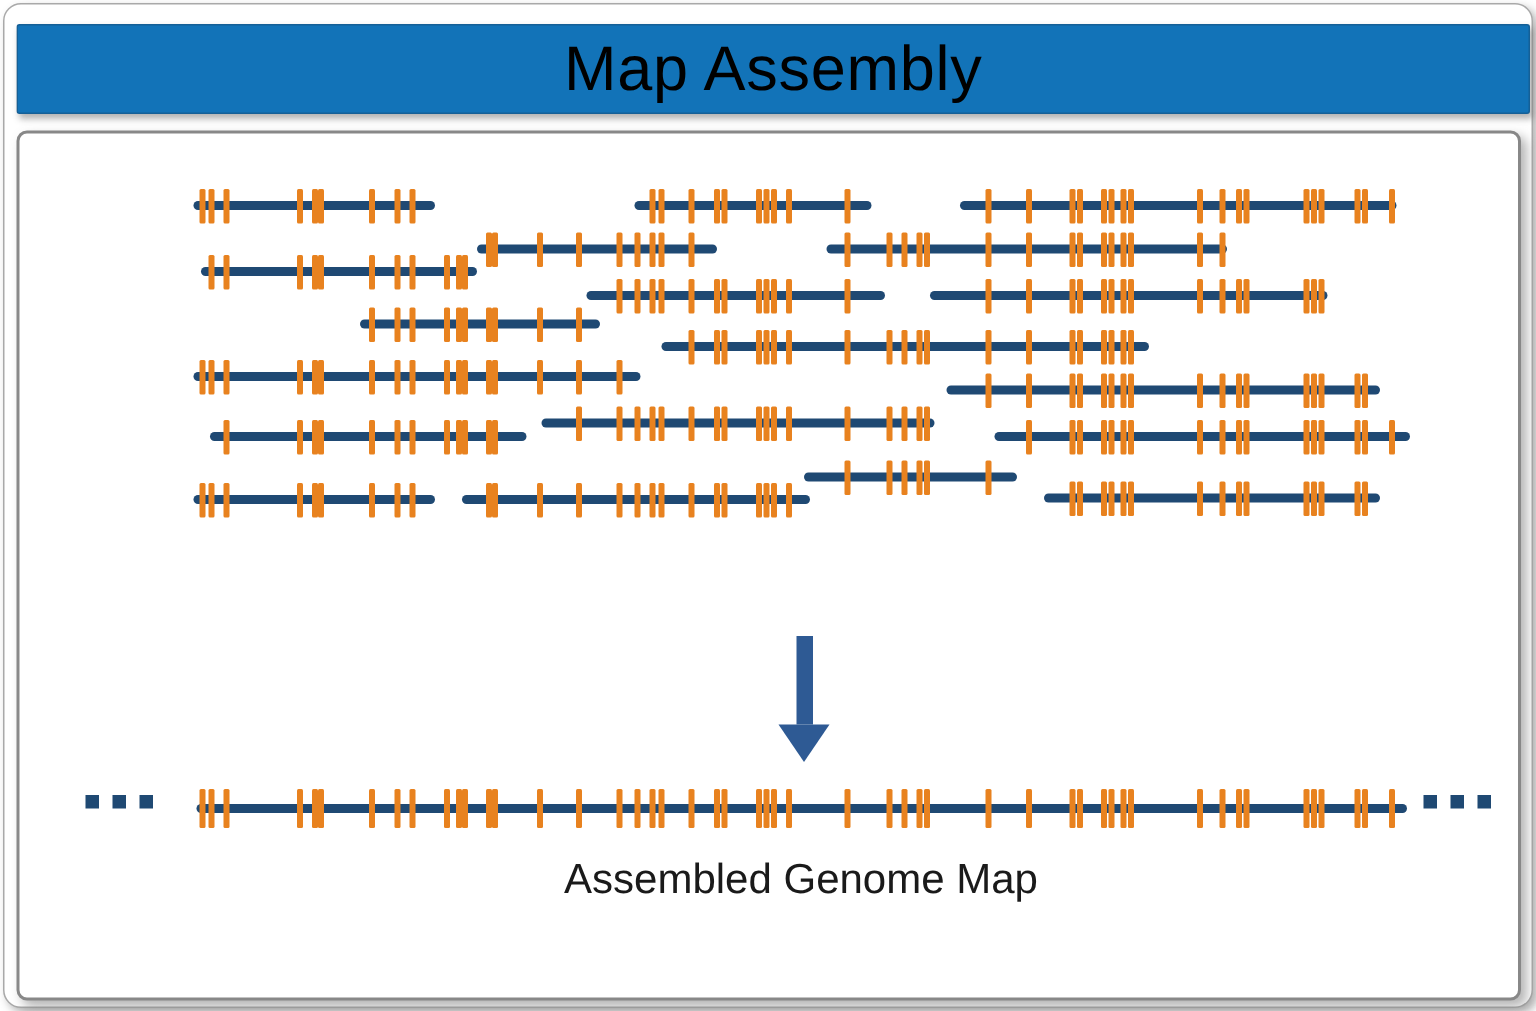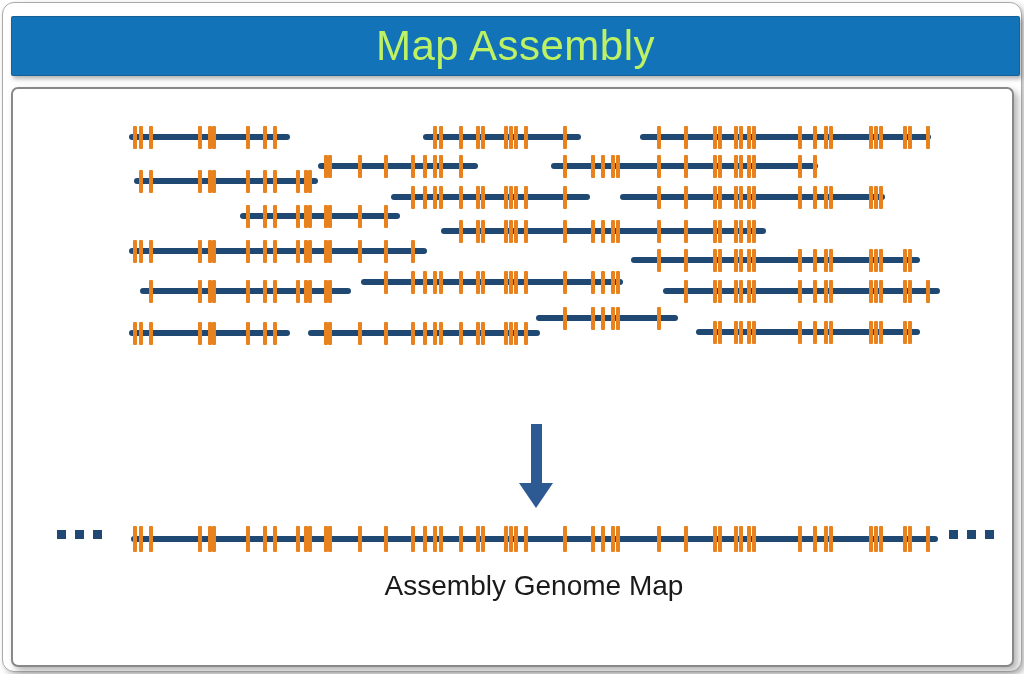--- a/index.html
+++ b/index.html
@@ -38,21 +38,21 @@
     transform:translateX(-50%);white-space:nowrap;
     font-family:"Liberation Sans", sans-serif;
   }
 </style>
 </head>
 <body>
 
 <div class="figure-frame">
 
   <div class="title-bar" style="background: rgb(18, 115, 184);">
-    <div class="title-text" style="color: #bef264; text-align: right;">Map Assembly</div>
+    <div class="title-text" style="color: #000000; text-align: right;">Map Assembly</div>
   </div>
 
   <div class="diagram-panel" style="background: rgb(255, 255, 255); border-color: rgb(136, 136, 136);">
     <div id="fragment-stack">
         <div class="map" style="left: 116px; top: 45px; width: 161px; height: 6px; background: rgb(31, 73, 115);">
           <div class="tick" style="left: 4px; top: -8.5px; width: 4px; height: 23px; background: rgb(232, 130, 31);"></div>
           <div class="tick" style="left: 10px; top: -8.5px; width: 4px; height: 23px; background: rgb(232, 130, 31);"></div>
           <div class="tick" style="left: 20px; top: -8.5px; width: 4px; height: 23px; background: rgb(232, 130, 31);"></div>
           <div class="tick" style="left: 69px; top: -8.5px; width: 4px; height: 23px; background: rgb(232, 130, 31);"></div>
           <div class="tick" style="left: 79px; top: -8.5px; width: 4px; height: 23px; background: rgb(232, 130, 31);"></div>
@@ -402,16 +402,16 @@
         </div>
       </div>
     <div id="ellipses">
         <div class="ellipsis-dot" style="left: 44px; top: 441px; width: 9px; height: 9px; background: rgb(31, 73, 115);"></div>
         <div class="ellipsis-dot" style="left: 62px; top: 441px; width: 9px; height: 9px; background: rgb(31, 73, 115);"></div>
         <div class="ellipsis-dot" style="left: 80px; top: 441px; width: 9px; height: 9px; background: rgb(31, 73, 115);"></div>
         <div class="ellipsis-dot" style="left: 936px; top: 441px; width: 9px; height: 9px; background: rgb(31, 73, 115);"></div>
         <div class="ellipsis-dot" style="left: 954px; top: 441px; width: 9px; height: 9px; background: rgb(31, 73, 115);"></div>
         <div class="ellipsis-dot" style="left: 972px; top: 441px; width: 9px; height: 9px; background: rgb(31, 73, 115);"></div>
       </div>
-    <div class="assembled-label" style="left: 521px; top: 482px; color: rgb(26, 26, 26);">Assembly Genome Map</div>
+    <div class="assembled-label" style="left: 521px; top: 482px; color: rgb(26, 26, 26);">Assembled Genome Map</div>
   </div>
 
 </div>
 
 </body></html>

